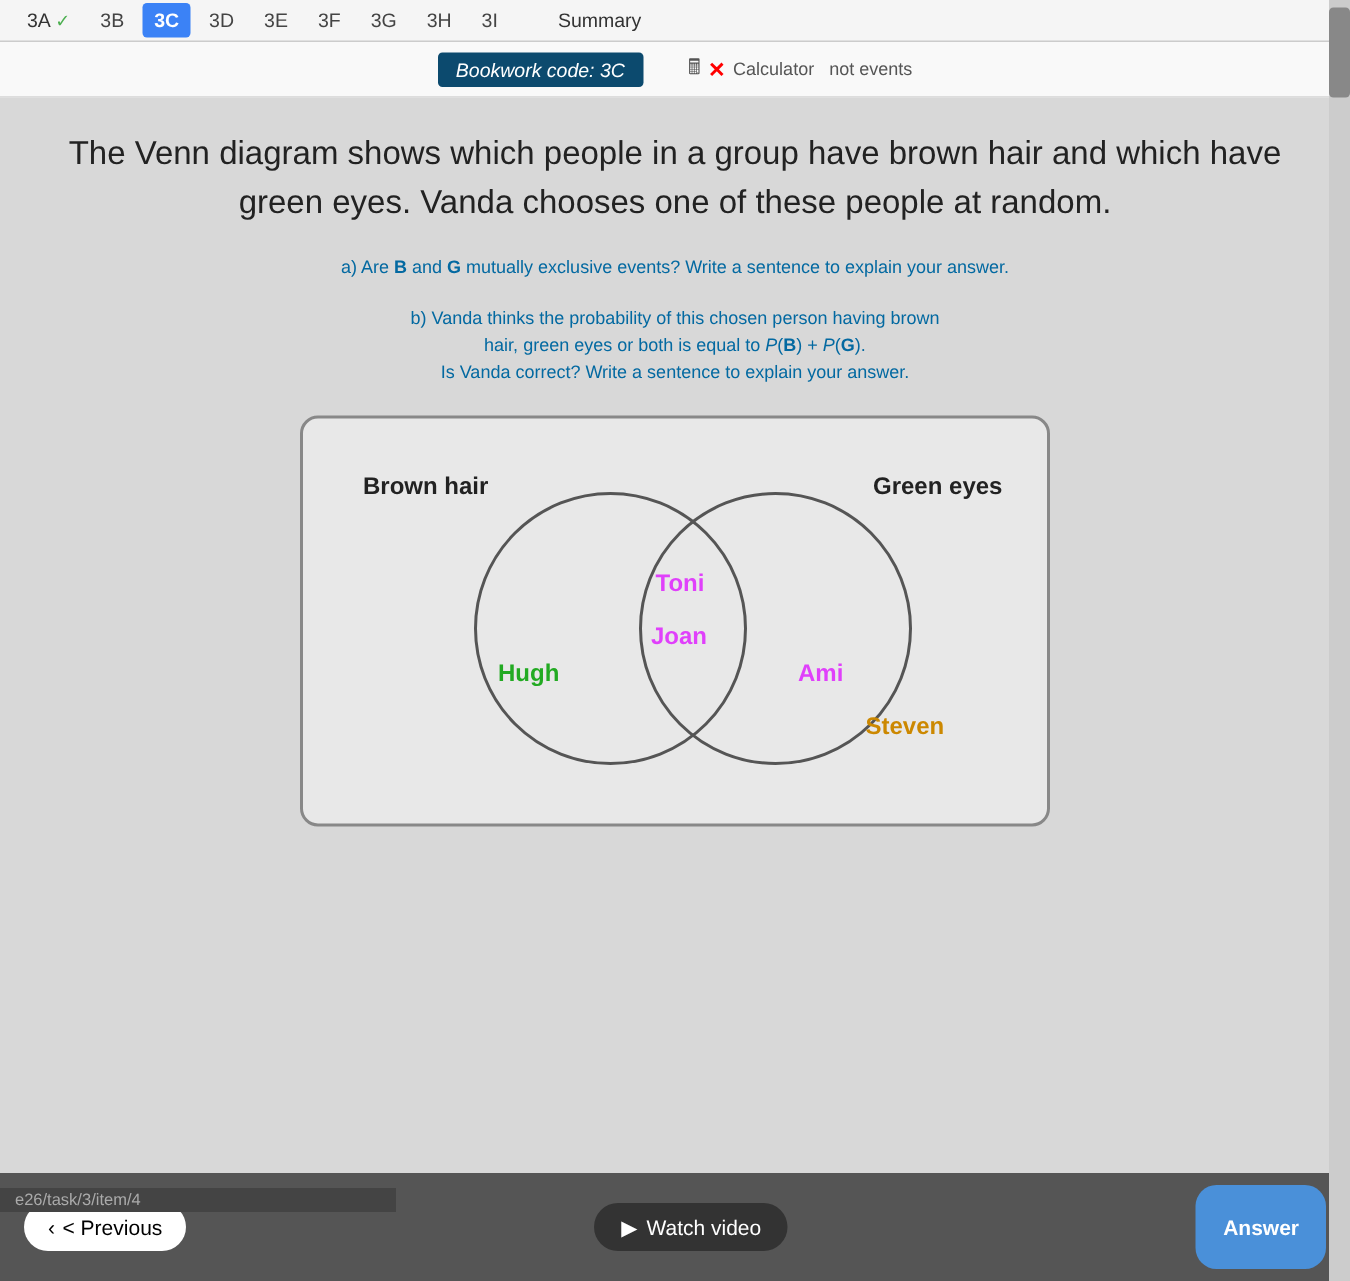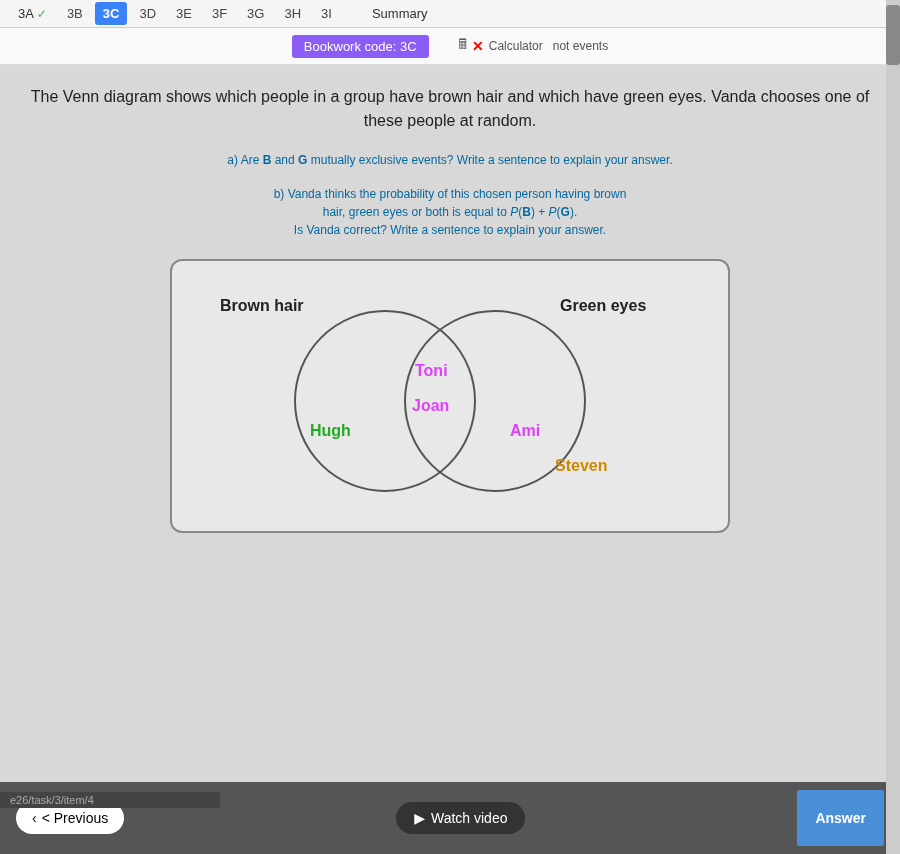--- a/index.html
+++ b/index.html
@@ -50,25 +50,26 @@
     .bookwork-bar {
       display: flex;
       align-items: center;
       justify-content: center;
       padding: 6px 0;
       background: #f9f9f9;
       border-bottom: 1px solid #ddd;
       gap: 30px;
     }
     .bookwork-code-box {
-      background: #8b5cf6;
+      background: #0c4a6e;
       color: white;
       padding: 4px 12px;
       font-size: 13px;
       border-radius: 3px;
+      font-style: italic;
     }
     .calculator-info {
       display: flex;
       align-items: center;
       gap: 5px;
       font-size: 12px;
       color: #555;
     }
     .calc-icon {
       font-size: 14px;
@@ -80,21 +81,21 @@
     }
 
     
     .main-content {
       background: #d8d8d8;
       min-height: 760px;
       padding: 20px 30px;
     }
 
     .question-text {
-      font-size: 16px;
+      font-size: 22px;
       text-align: center;
       color: #222;
       margin-bottom: 18px;
       line-height: 1.5;
     }
 
     .event-definitions {
       font-size: 16px;
       text-align: center;
       color: #222;
@@ -106,21 +107,21 @@
       font-size: 12px;
       text-align: center;
       color: #0369a1;
       margin-bottom: 16px;
       line-height: 1.5;
     }
 
     
     .venn-container {
       margin: 20px auto;
-      width: 560px;
+      width: 500px;
       border: 2px solid #888;
       border-radius: 12px;
       background: #e8e8e8;
       padding: 20px;
       position: relative;
     }
 
     .venn-diagram {
       display: block;
       margin: 0 auto;
@@ -160,36 +161,36 @@
       cursor: pointer;
       display: flex;
       align-items: center;
       gap: 6px;
     }
 
     .answer-btn {
       background: #4a90d9;
       color: white;
       border: none;
-      border-radius: 2px;
+      border-radius: 14px;
       padding: 20px 18px;
       font-size: 14px;
       cursor: pointer;
       font-weight: bold;
     }
 
     .url-bar {
       background: #444;
       color: #aaa;
       font-size: 11px;
       padding: 2px 10px;
       position: fixed;
       bottom: 46px;
       left: 0;
-      width: 220px;
+      width: 264px;
     }
 
     
     .scrollbar-right {
       position: fixed;
       right: 0;
       top: 0;
       width: 14px;
       height: 854px;
       background: #ccc;

